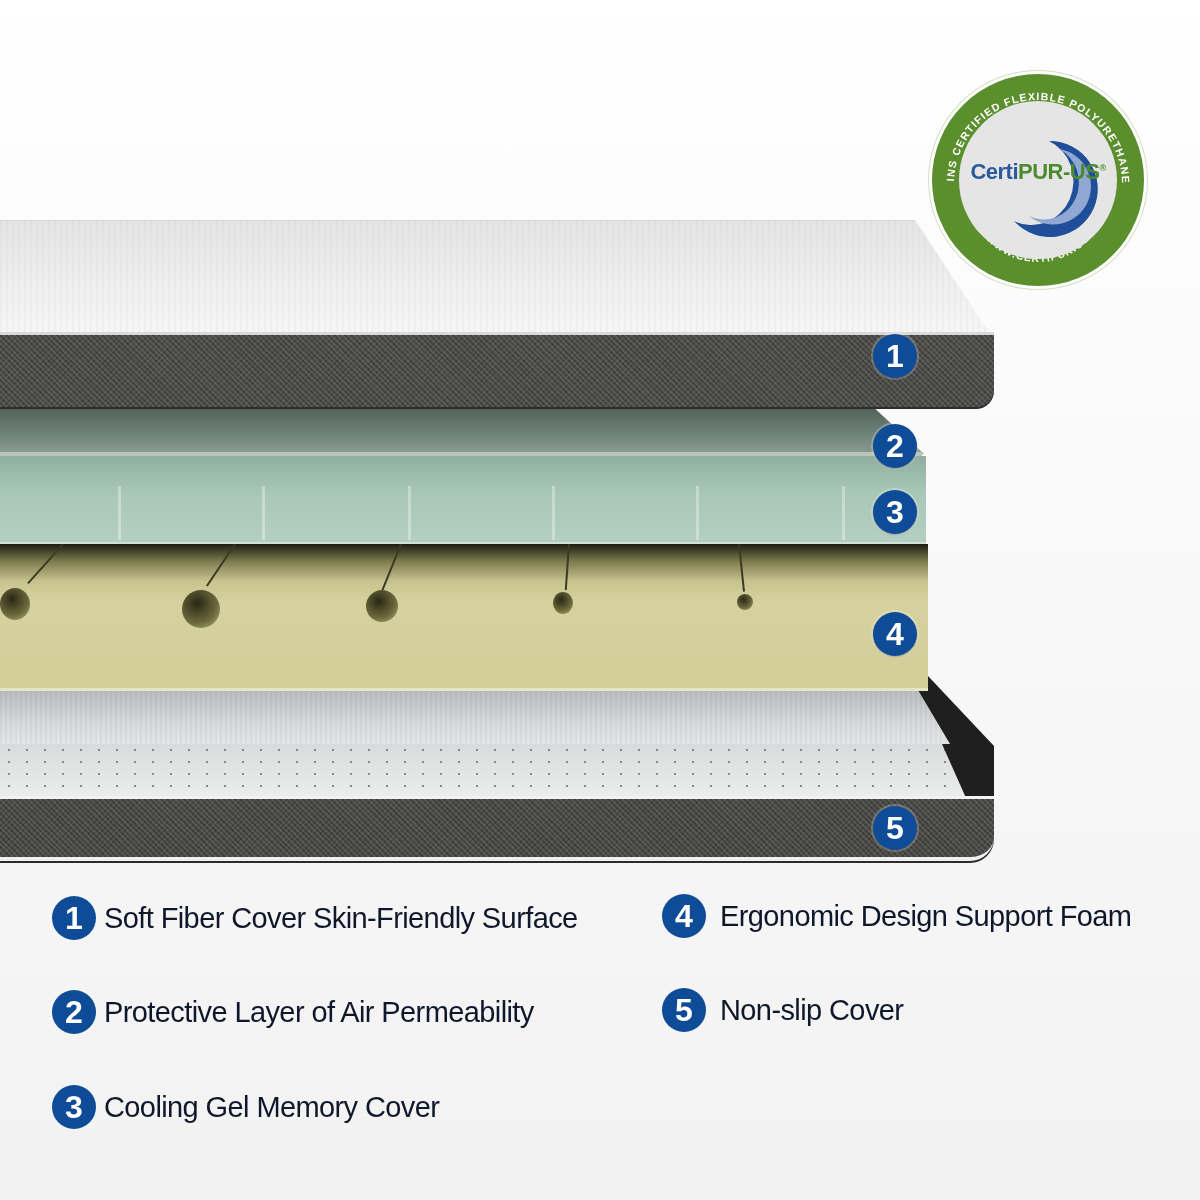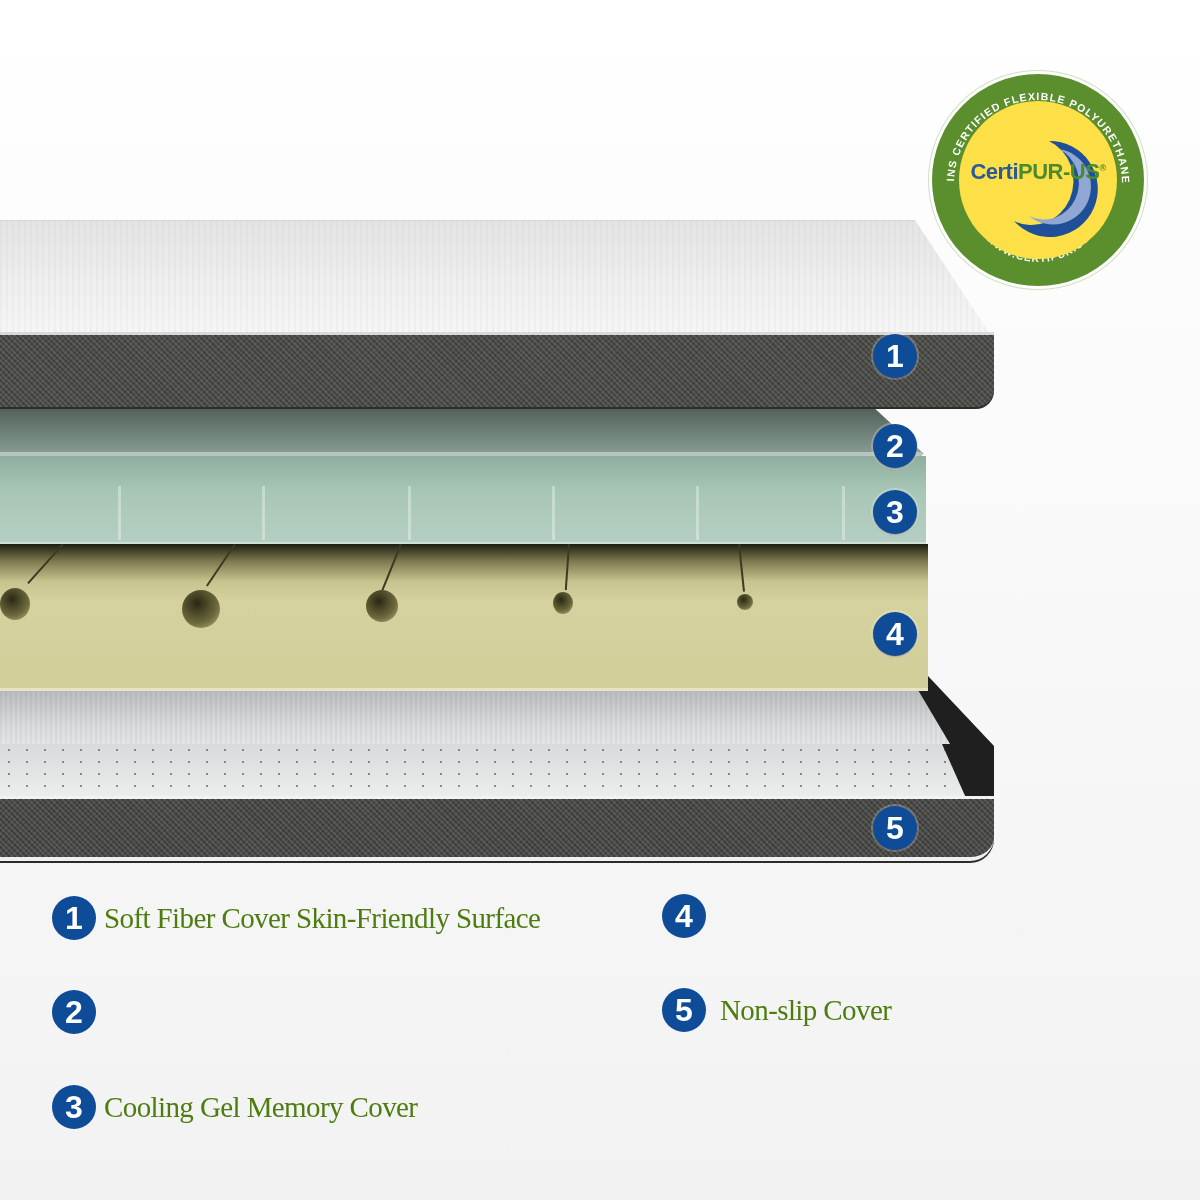--- a/index.html
+++ b/index.html
@@ -11,21 +11,21 @@
   .abs { position:absolute; }
 
   
   .cert {
     left:932px; top:74px; width:212px; height:212px; border-radius:50%;
     background:#5b8f2e;
     box-shadow: 0 0 0 3px #fff, 0 0 0 4px #cfe0c0;
   }
   .cert-inner {
     position:absolute; left:27px; top:27px; width:158px; height:158px; border-radius:50%;
-    background:#fde047;
+    background:#e5e5e5;
   }
   .cert-logo {
     position:absolute; left:0; top:58px; width:158px; text-align:center;
     font-family:"Liberation Sans", sans-serif; font-weight:bold; font-size:22px; letter-spacing:-0.5px;
   }
   .cert-logo .c1 { color:#2a5a9c; }
   .cert-logo .c2 { color:#4c8a2e; }
   .cert-swoosh {
     position:absolute; left:0; top:0; width:158px; height:158px;
   }
@@ -113,21 +113,21 @@
 
   
   .legend-item { position:absolute; display:flex; align-items:center; }
   .legend-num {
     width:44px; height:44px; border-radius:50%;
     background:#0f4c97; color:#fff;
     font-family:"Liberation Sans", sans-serif; font-weight:bold; font-size:32px;
     display:flex; align-items:center; justify-content:center; margin-right:8px;
   }
   .legend-text {
-    font-family:Liberation Serif, serif; font-size:29px; color:#4d7c0f;
+    font-family:Liberation Sans, sans-serif; font-size:29px; color:#0f172a;
     letter-spacing:-0.6px; white-space:nowrap;
   }
 </style>
 </head>
 <body>
 
 <div class="abs cert">
   <svg class="cert-ring-svg" viewBox="0 0 212 212">
     <defs>
       <path id="ringTop" d="M 22 110 A 84 84 0 0 1 190 110"></path>
@@ -189,24 +189,26 @@
 <div class="num" style="left:873px; top:490px;">3</div>
 <div class="num" style="left:873px; top:612px;">4</div>
 <div class="num" style="left:873px; top:806px;">5</div>
 
 <div class="legend-item" style="left:52px; top:896px;">
   <div class="legend-num">1</div>
   <div class="legend-text">Soft Fiber Cover Skin-Friendly Surface</div>
 </div>
 <div class="legend-item" style="left:52px; top:990px;">
   <div class="legend-num">2</div>
+  <div class="legend-text">Protective Layer of Air Permeability</div>
 </div>
 <div class="legend-item" style="left:52px; top:1085px;">
   <div class="legend-num">3</div>
   <div class="legend-text">Cooling Gel Memory Cover</div>
 </div>
 <div class="legend-item" style="left:662px; top:894px;">
   <div class="legend-num" style="margin-right:14px;">4</div>
+  <div class="legend-text">Ergonomic Design Support Foam</div>
 </div>
 <div class="legend-item" style="left:662px; top:988px;">
   <div class="legend-num" style="margin-right:14px;">5</div>
   <div class="legend-text">Non-slip Cover</div>
 </div>
 
 </body></html>

